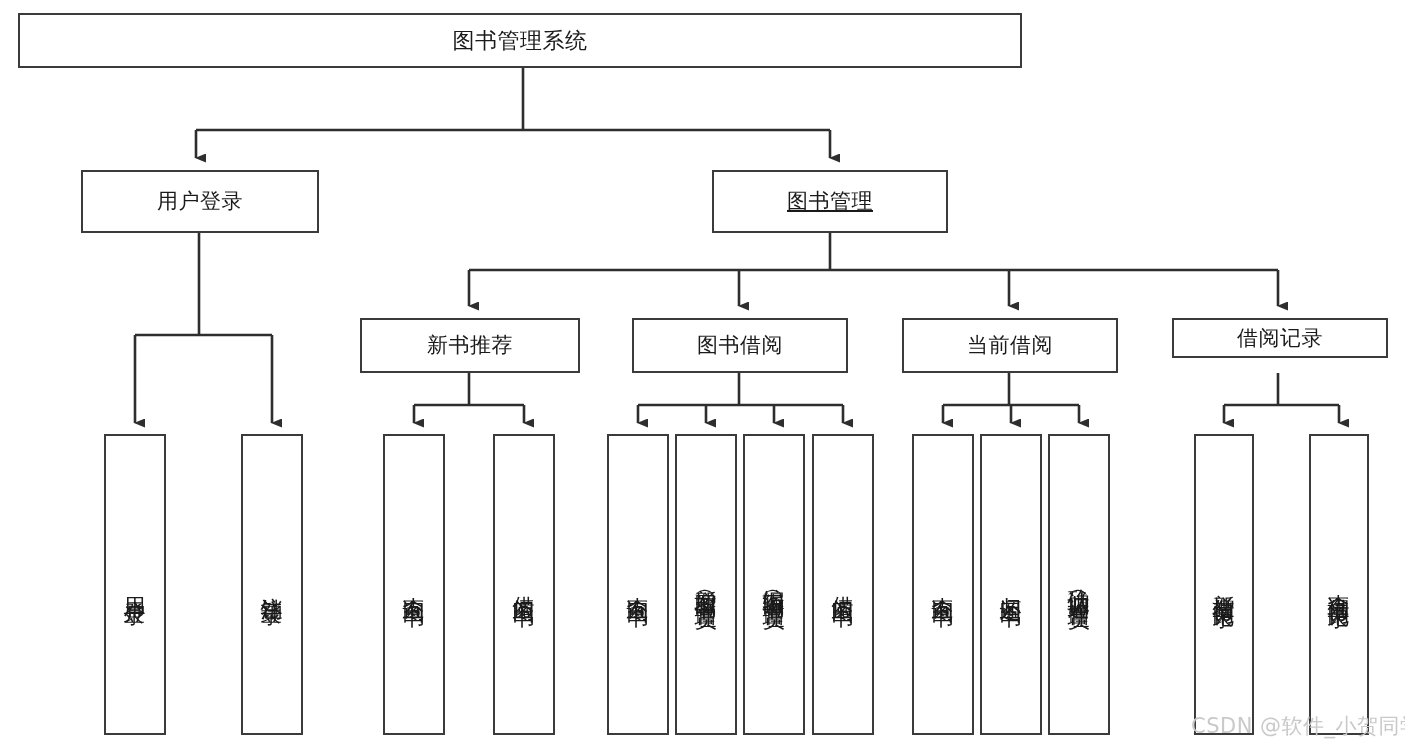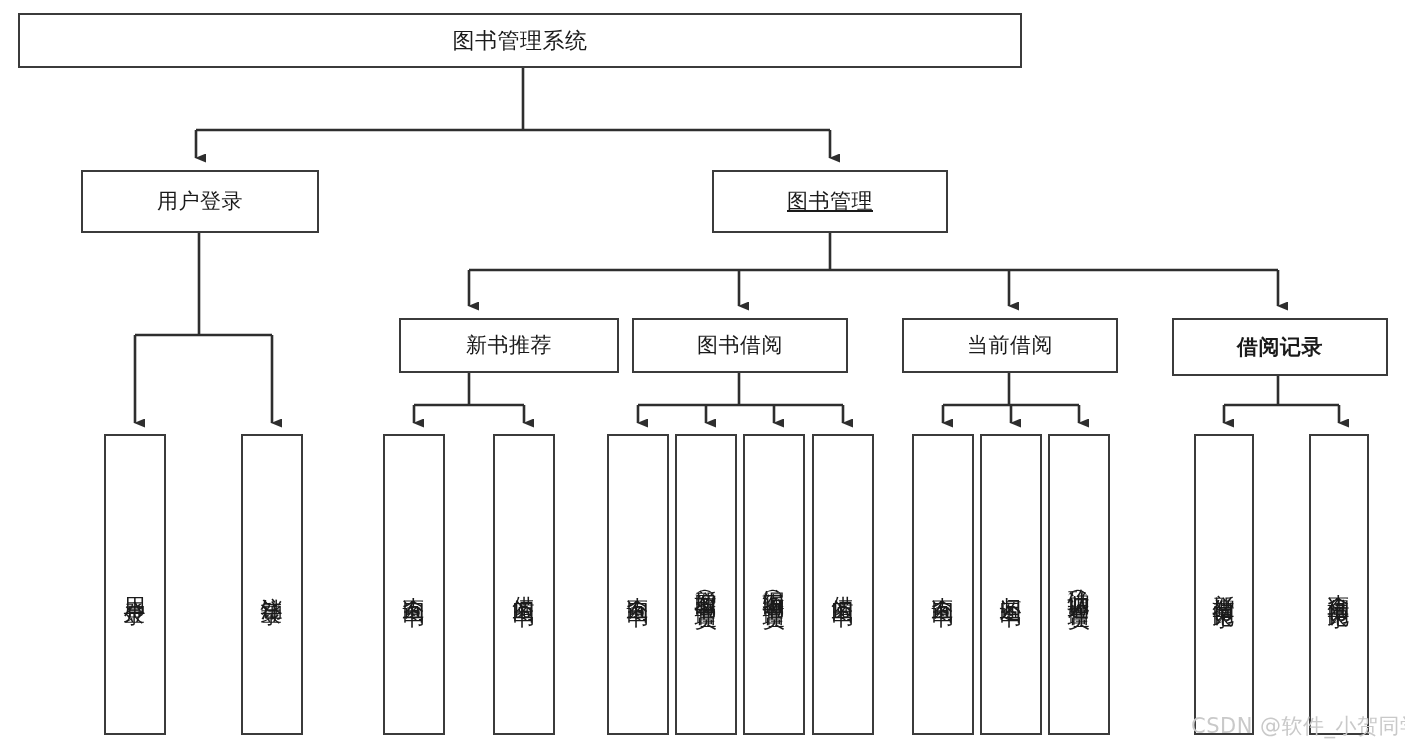--- a/index.html
+++ b/index.html
@@ -133,30 +133,30 @@
     <span class="node-label">图书管理系统</span>
   </div>
 
   <div class="node h" style="left:81px; top:170px; width:238px; height:63px;">
     <span class="node-label">用户登录</span>
   </div>
   <div class="node h" style="left:712px; top:170px; width:236px; height:63px;text-decoration:underline;">
     <span class="node-label">图书管理</span>
   </div>
 
-  <div class="node h" style="left:360px; top:318px; width:220px; height:55px;margin-left:39px;">
+  <div class="node h" style="left:360px; top:318px; width:220px; height:55px;">
     <span class="node-label">新书推荐</span>
   </div>
   <div class="node h" style="left:902px; top:318px; width:216px; height:55px;">
     <span class="node-label">当前借阅</span>
   </div>
   <div class="node h" style="left:632px; top:318px; width:216px; height:55px;">
     <span class="node-label">图书借阅</span>
   </div>
-  <div class="node h" style="left:1172px; top:318px; width:216px; height:58px;font-weight:bold;">
+  <div class="node h" style="left:1172px; top:318px; width:216px; height:40px;">
     <span class="node-label">借阅记录</span>
   </div>
 
   <div class="node v" style="left:104px; top:434px; width:62px; height:301px;">
     <span class="node-label">用户登录</span>
   </div>
   <div class="node v" style="left:241px; top:434px; width:62px; height:301px;">
     <span class="node-label">注销登录</span>
   </div>
 

